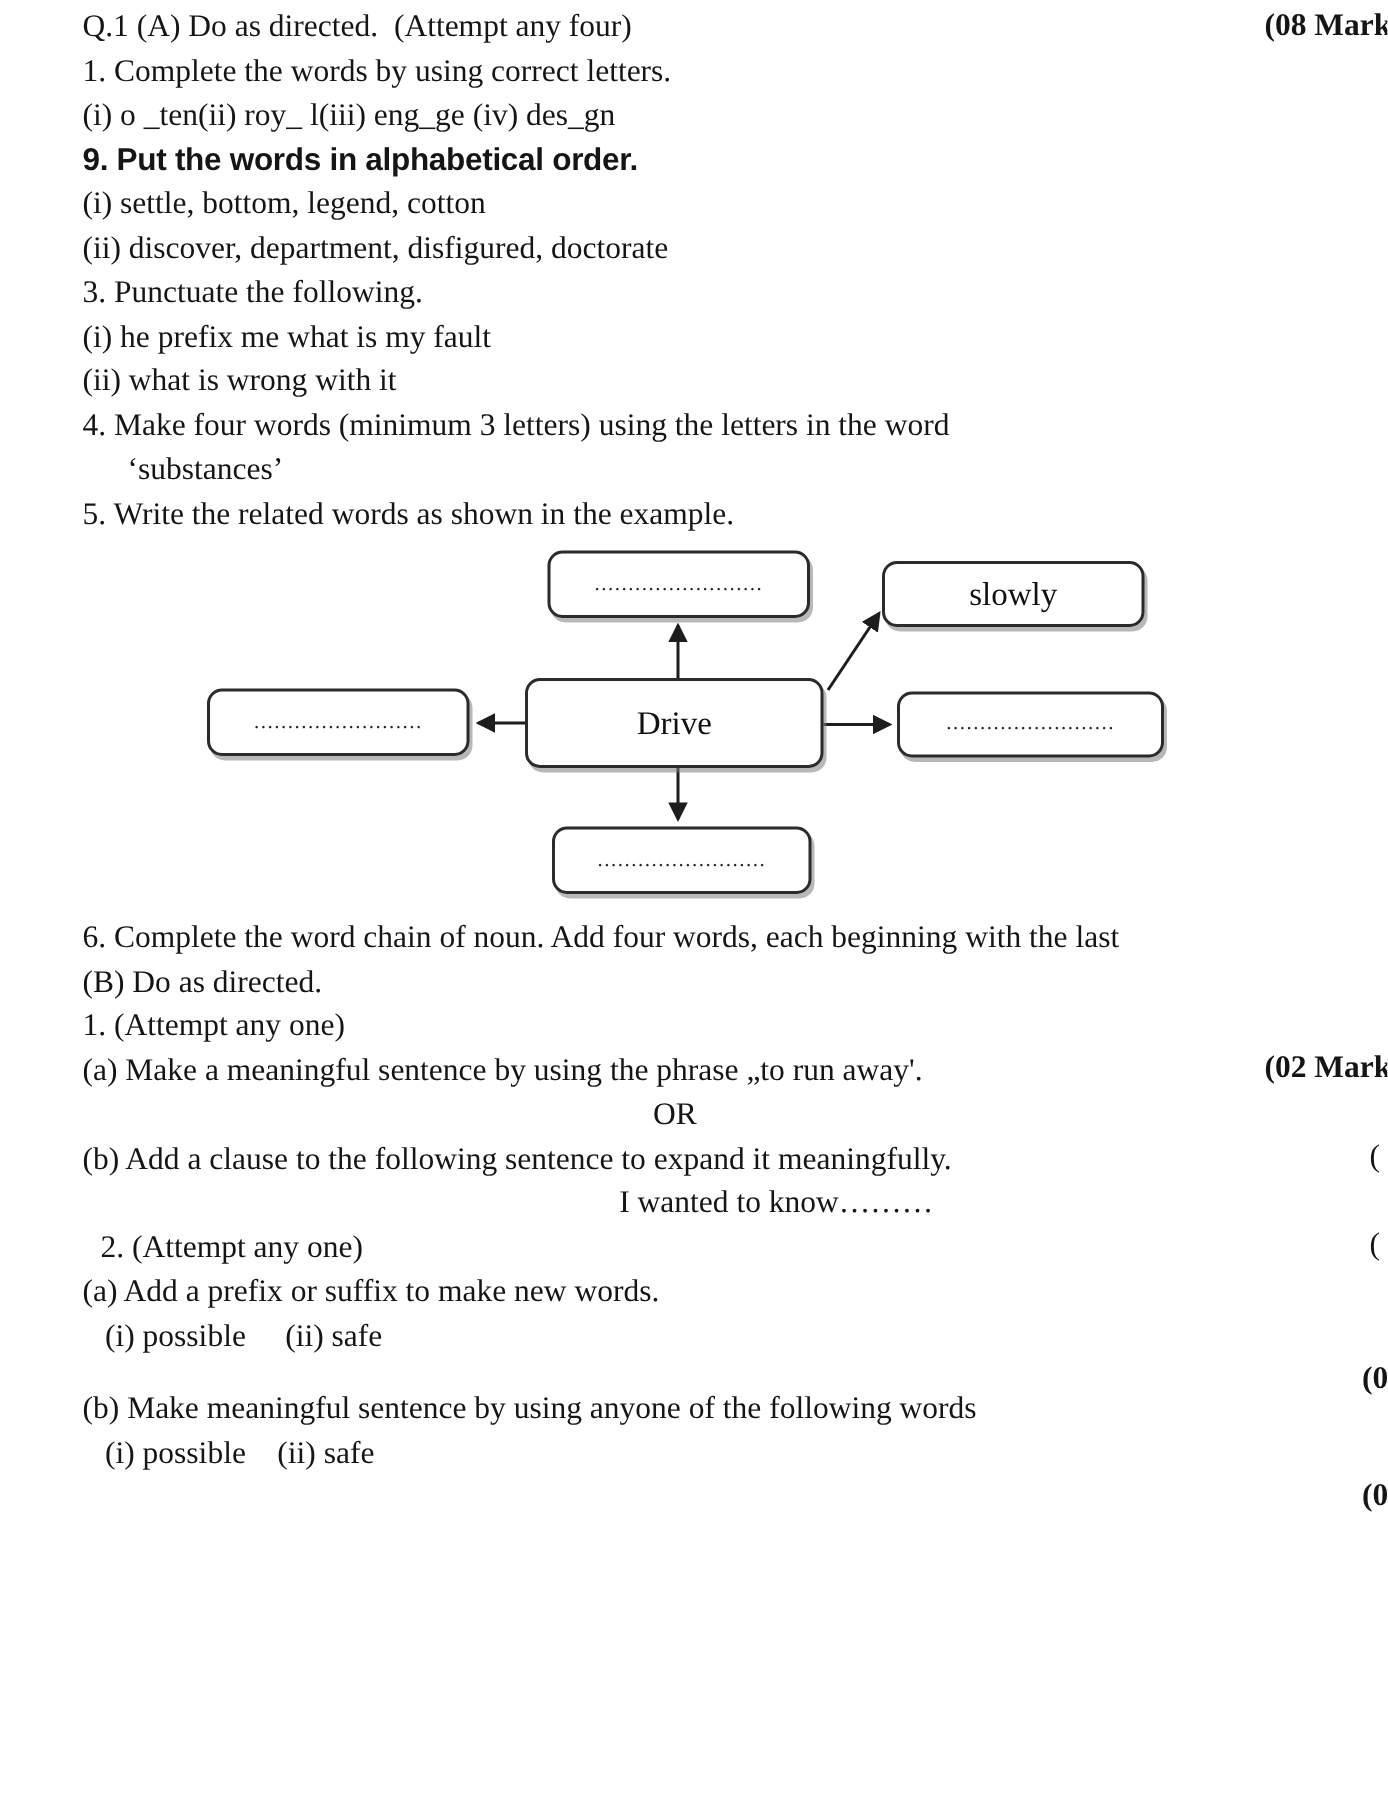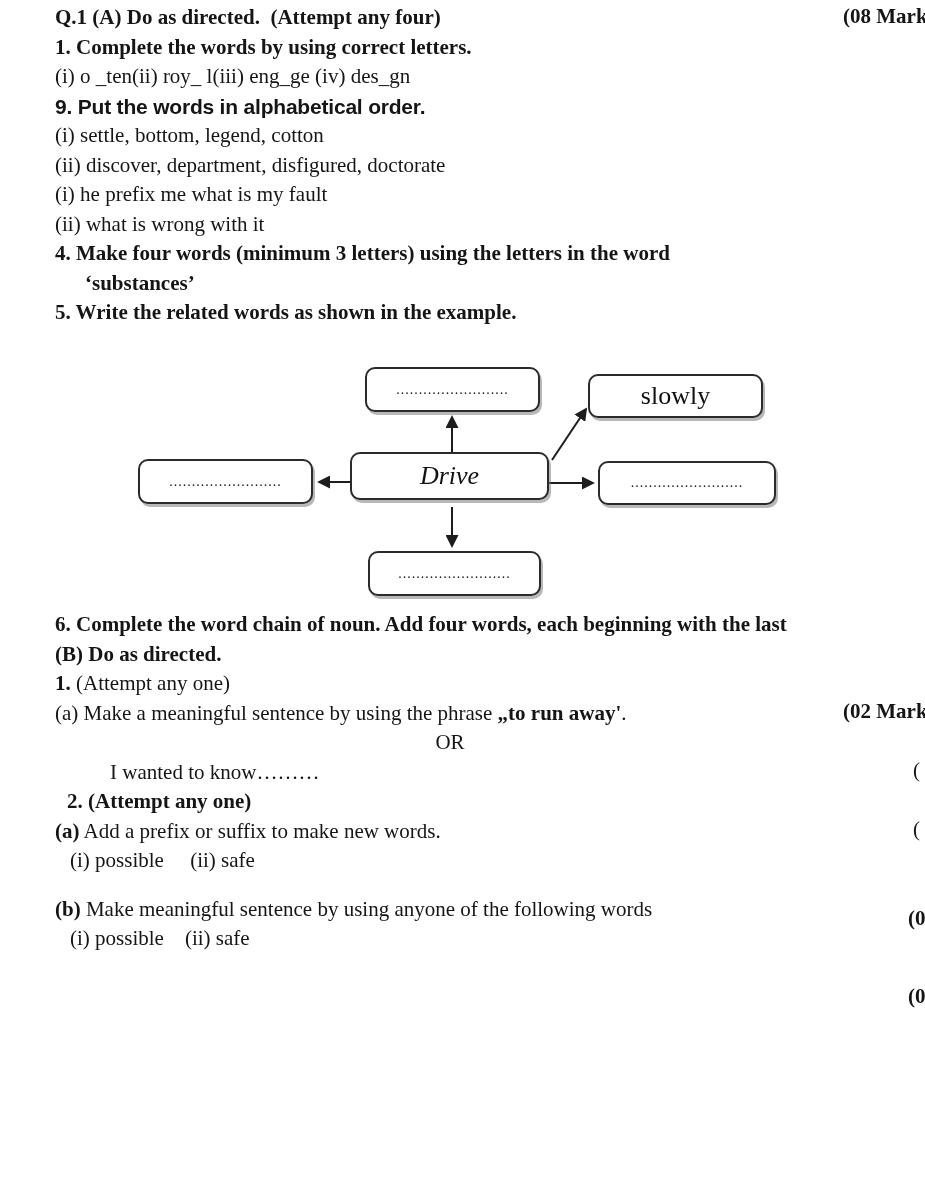--- a/index.html
+++ b/index.html
@@ -8,42 +8,42 @@
     width:925px;height:1200px;
     background:#ffffff;
     overflow:hidden;
     font-family:"Liberation Serif","DejaVu Serif",serif;
     font-size:21px;
     color:#151515;
   }
   .flow{position:absolute;left:55px;top:3px;width:870px;}
   .flow2{position:absolute;left:55px;top:610px;width:870px;}
   .line{line-height:29.5px;white-space:pre-wrap;}
-  .b{font-weight:bold;}
+  .b{font-weight:normal;}
   .sans{font-family:"Liberation Sans","DejaVu Sans",sans-serif;font-weight:bold;letter-spacing:-0.2px;}
   .ind30{padding-left:30px;}
-  .ind55{padding-left:55px;}
+  .ind55{padding-left:55px;text-align:center;}
   .ind12{padding-left:12px;}
   .ind15{padding-left:15px;}
   .gap19{margin-top:19px;}
   .or{width:790px;text-align:center;}
   .marks{position:absolute;font-weight:bold;line-height:24px;white-space:nowrap;}
   
   .diagram{position:absolute;left:0;top:357px;width:925px;height:253px;}
   .dbox{
     position:absolute;
     background:#ffffff;
     border:2px solid #2b2b2b;
     border-radius:10px;
     box-shadow:2px 3px 0 0 rgba(125,125,125,0.55);
     display:flex;align-items:center;justify-content:center;
     box-sizing:border-box;
   }
   .dots{font-size:14px;letter-spacing:1px;color:#222;}
-  .dlabel{font-size:26px;color:#111;}
+  .dlabel{font-size:22px;color:#111;}
   .arrows{position:absolute;left:0;top:0;width:925px;height:253px;pointer-events:none;}
 </style>
 </head>
 <body>
 
 <div class="page">
 
   <div class="marks" style="left:843px;top:4px;">(08 Marks)</div>
   <div class="marks" style="left:843px;top:699px;">(02 Marks)</div>
   <div class="marks" style="left:913px;top:758px;font-weight:normal;">(</div>
@@ -51,20 +51,21 @@
   <div class="marks" style="left:908px;top:906px;">(0</div>
   <div class="marks" style="left:908px;top:984px;">(0</div>
 
   <div class="flow">
     <div class="line b">Q.1 (A) Do as directed.  (Attempt any four)</div>
     <div class="line b">1. Complete the words by using correct letters.</div>
     <div class="line">(i) o _ten(ii) roy_ l(iii) eng_ge (iv) des_gn</div>
     <div class="line sans">9. Put the words in alphabetical order.</div>
     <div class="line">(i) settle, bottom, legend, cotton</div>
     <div class="line">(ii) discover, department, disfigured, doctorate</div>
+    <div class="line b">3. Punctuate the following.</div>
     <div class="line">(i) he prefix me what is my fault</div>
     <div class="line">(ii) what is wrong with it</div>
     <div class="line b">4. Make four words (minimum 3 letters) using the letters in the word</div>
     <div class="line b ind30">‘substances’</div>
     <div class="line b">5. Write the related words as shown in the example.</div>
   </div>
 
   <div class="diagram">
     <svg class="arrows" width="925" height="253" viewBox="0 0 925 253" xmlns="http://www.w3.org/2000/svg">
       <defs>
@@ -77,40 +78,41 @@
       <line x1="350" y1="125" x2="319" y2="125" stroke="#1d1d1d" stroke-width="2" marker-end="url(#arw)"></line>
       <line x1="549" y1="126" x2="593" y2="126" stroke="#1d1d1d" stroke-width="2" marker-end="url(#arw)"></line>
       <line x1="552" y1="103" x2="586" y2="52" stroke="#1d1d1d" stroke-width="2" marker-end="url(#arw)"></line>
     </svg>
     <div class="dbox" style="left:365px;top:10px;width:175px;height:45px;">
       <span class="dots">.........................</span>
     </div>
     <div class="dbox" style="left:588px;top:17px;width:175px;height:44px;">
       <span class="dlabel">slowly</span>
     </div>
-    <div class="dbox" style="left:350px;top:95px;width:199px;height:48px;font-style:italic;">
+    <div class="dbox" style="left:350px;top:95px;width:199px;height:60px;">
       <span class="dlabel">Drive</span>
     </div>
     <div class="dbox" style="left:138px;top:102px;width:175px;height:45px;">
       <span class="dots">.........................</span>
     </div>
     <div class="dbox" style="left:598px;top:104px;width:178px;height:44px;">
       <span class="dots">.........................</span>
     </div>
     <div class="dbox" style="left:368px;top:194px;width:173px;height:45px;">
       <span class="dots">.........................</span>
     </div>
   </div>
 
   <div class="flow2">
     <div class="line b">6. Complete the word chain of noun. Add four words, each beginning with the last</div>
     <div class="line"><span class="b">(B) Do as directed.</span></div>
     <div class="line"><span class="b">1.</span><span> (Attempt any one)</span></div>
     <div class="line"><span>(a) Make a meaningful sentence by using the phrase </span><span class="b">„to run away'</span><span>.</span></div>
     <div class="line or">OR</div>
+    <div class="line">(b) Add a clause to the following sentence to expand it meaningfully.</div>
     <div class="line ind55">I wanted to know………</div>
     <div class="line b ind12">2. (Attempt any one)</div>
     <div class="line"><span class="b">(a)</span><span> Add a prefix or suffix to make new words.</span></div>
     <div class="line ind15">(i) possible     (ii) safe</div>
     <div class="line gap19"><span class="b">(b)</span><span> Make meaningful sentence by using anyone of the following words</span></div>
     <div class="line ind15">(i) possible    (ii) safe</div>
   </div>
 
 </div>
 

